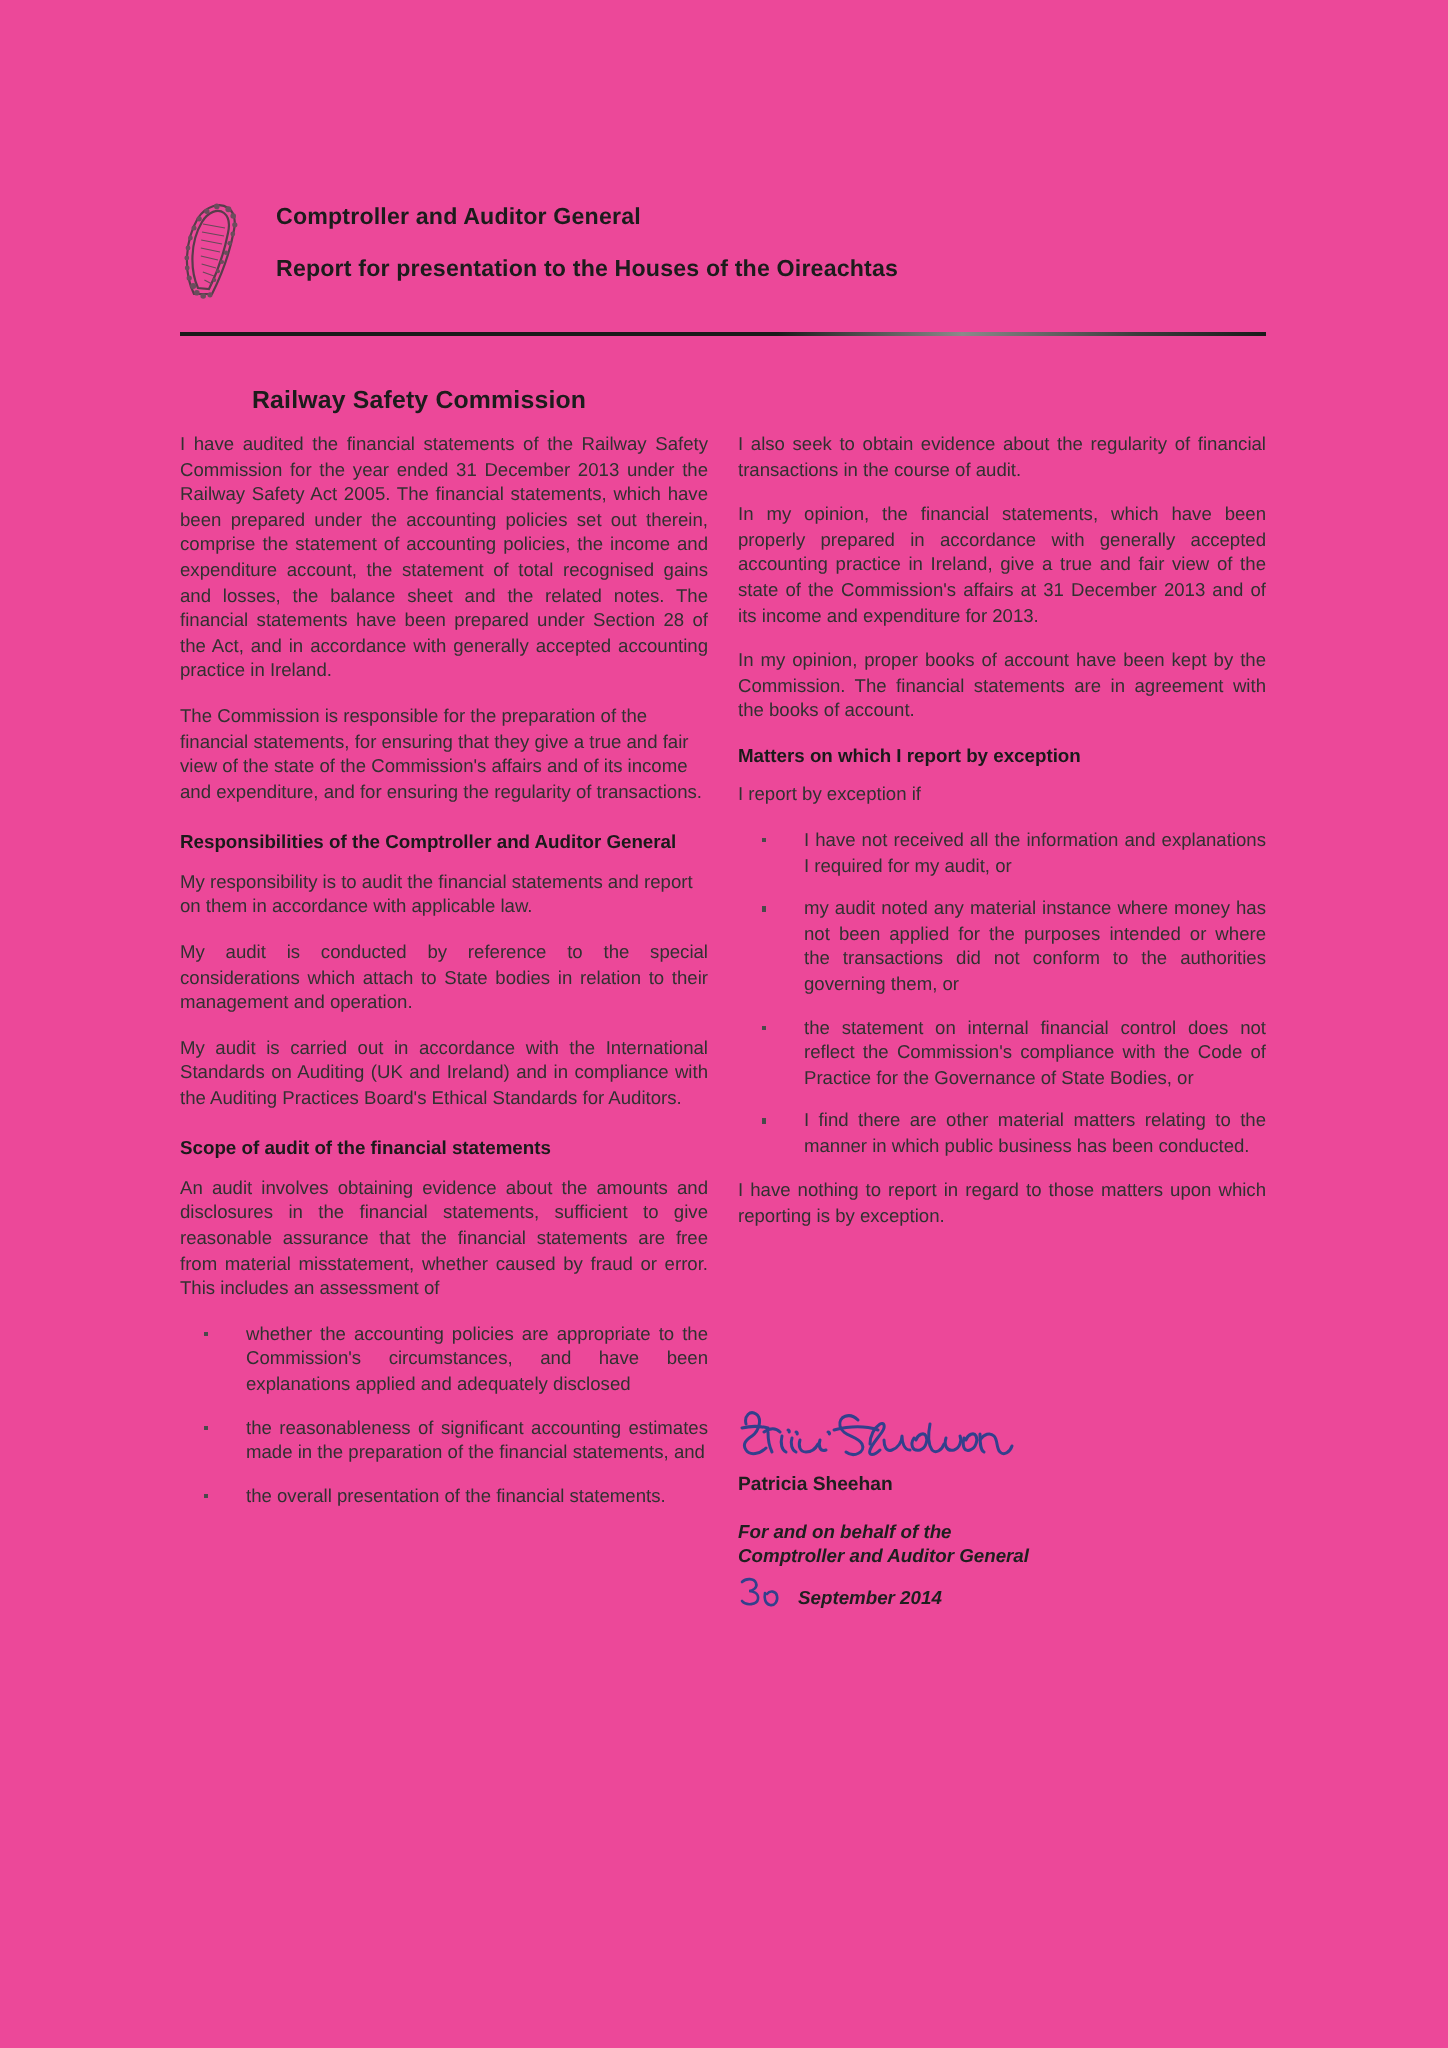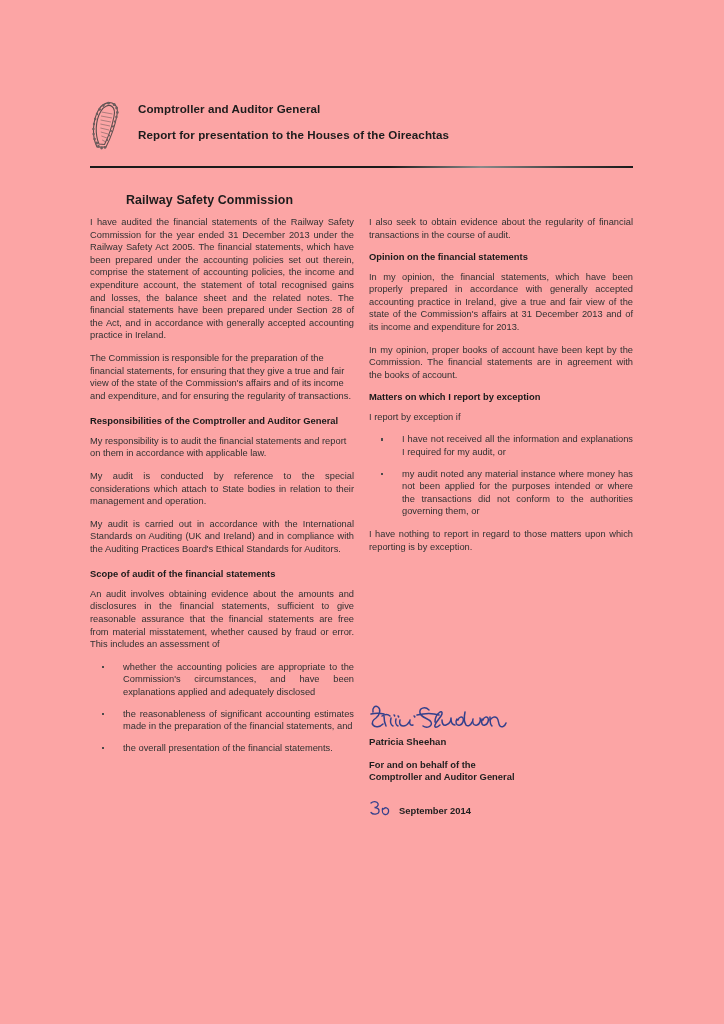--- a/index.html
+++ b/index.html
@@ -13,21 +13,21 @@
     overflow: hidden;
     font-family: "Liberation Sans", sans-serif;
     color: #2b2b2b;
     -webkit-font-smoothing: antialiased;
   }
 
   .page {
     position: relative;
     width: 724px;
     height: 1024px;
-    background: #fca5a5;
+    background: #ec4899;
   }
 
   
   .masthead {
     position: absolute;
     left: 90px;
     top: 98px;
     width: 545px;
     display: flex;
     align-items: flex-start;
@@ -144,38 +144,40 @@
     font-size: 9.6px;
     font-weight: bold;
     color: #1f1f1f;
     margin-bottom: 12px;
   }
   .sig-onbehalf {
     font-size: 9.4px;
     font-weight: bold;
     color: #1f1f1f;
     line-height: 12.4px;
-    margin-bottom: 14px;
+    margin-bottom: 1px;
+    font-style: italic;
   }
   .sig-date-row {
     display: flex;
     align-items: baseline;
   }
   .sig-day {
     width: 24px;
     height: 16px;
     flex: 0 0 24px;
     margin-right: 6px;
     position: relative;
     top: 2px;
   }
   .sig-month {
     font-size: 9.4px;
     font-weight: bold;
     color: #1f1f1f;
+    font-style: italic;
   }
 </style>
 </head>
 <body>
 
 <div class="page">
 
   <div class="masthead">
     <svg class="harp-emblem" viewBox="0 0 34 52">
       <g fill="none" stroke="#3a3a3a" stroke-width="1.1">
@@ -243,30 +245,31 @@
     <ul class="bullets">
       <li>whether the accounting policies are appropriate to the Commission's circumstances, and have been explanations applied and adequately disclosed</li>
       <li>the reasonableness of significant accounting estimates made in the preparation of the financial statements, and</li>
       <li>the overall presentation of the financial statements.</li>
     </ul>
   </div>
 
   <div class="col col-right">
     <p>I also seek to obtain evidence about the regularity of financial transactions in the course of audit.</p>
 
-    <h3>Opinion on the financial statements</h3>
     <p>In my opinion, the financial statements, which have been properly prepared in accordance with generally accepted accounting practice in Ireland, give a true and fair view of the state of the Commission's affairs at 31 December 2013 and of its income and expenditure for 2013.</p>
     <p>In my opinion, proper books of account have been kept by the Commission.  The financial statements are in agreement with the books of account.</p>
 
     <h3>Matters on which I report by exception</h3>
     <p class="nojust">I report by exception if</p>
 
     <ul class="bullets">
       <li>I have not received all the information and explanations I required for my audit, or</li>
       <li>my audit noted any material instance where money has not been applied for the purposes intended or where the transactions did not conform to the authorities governing them, or</li>
+      <li>the statement on internal financial control does not reflect the Commission's compliance with the Code of Practice for the Governance of State Bodies, or</li>
+      <li>I find there are other material matters relating to the manner in which public business has been conducted.</li>
     </ul>
 
     <p style="margin-top:10px">I have nothing to report in regard to those matters upon which reporting is by exception.</p>
   </div>
 
   <div class="sig-block">
     <svg class="sig-mark" viewBox="0 0 155 32">
       <g fill="none" stroke="#33408c" stroke-width="1.5" stroke-linecap="round" stroke-linejoin="round">
         <path d="M4 10 C3 6 6 3 9 5 C12 7 11 13 7 16 C4 18 2 20 4 23 C6 26 11 25 14 22"></path>
         <path d="M2 12 C6 11 11 11 15 12"></path>

